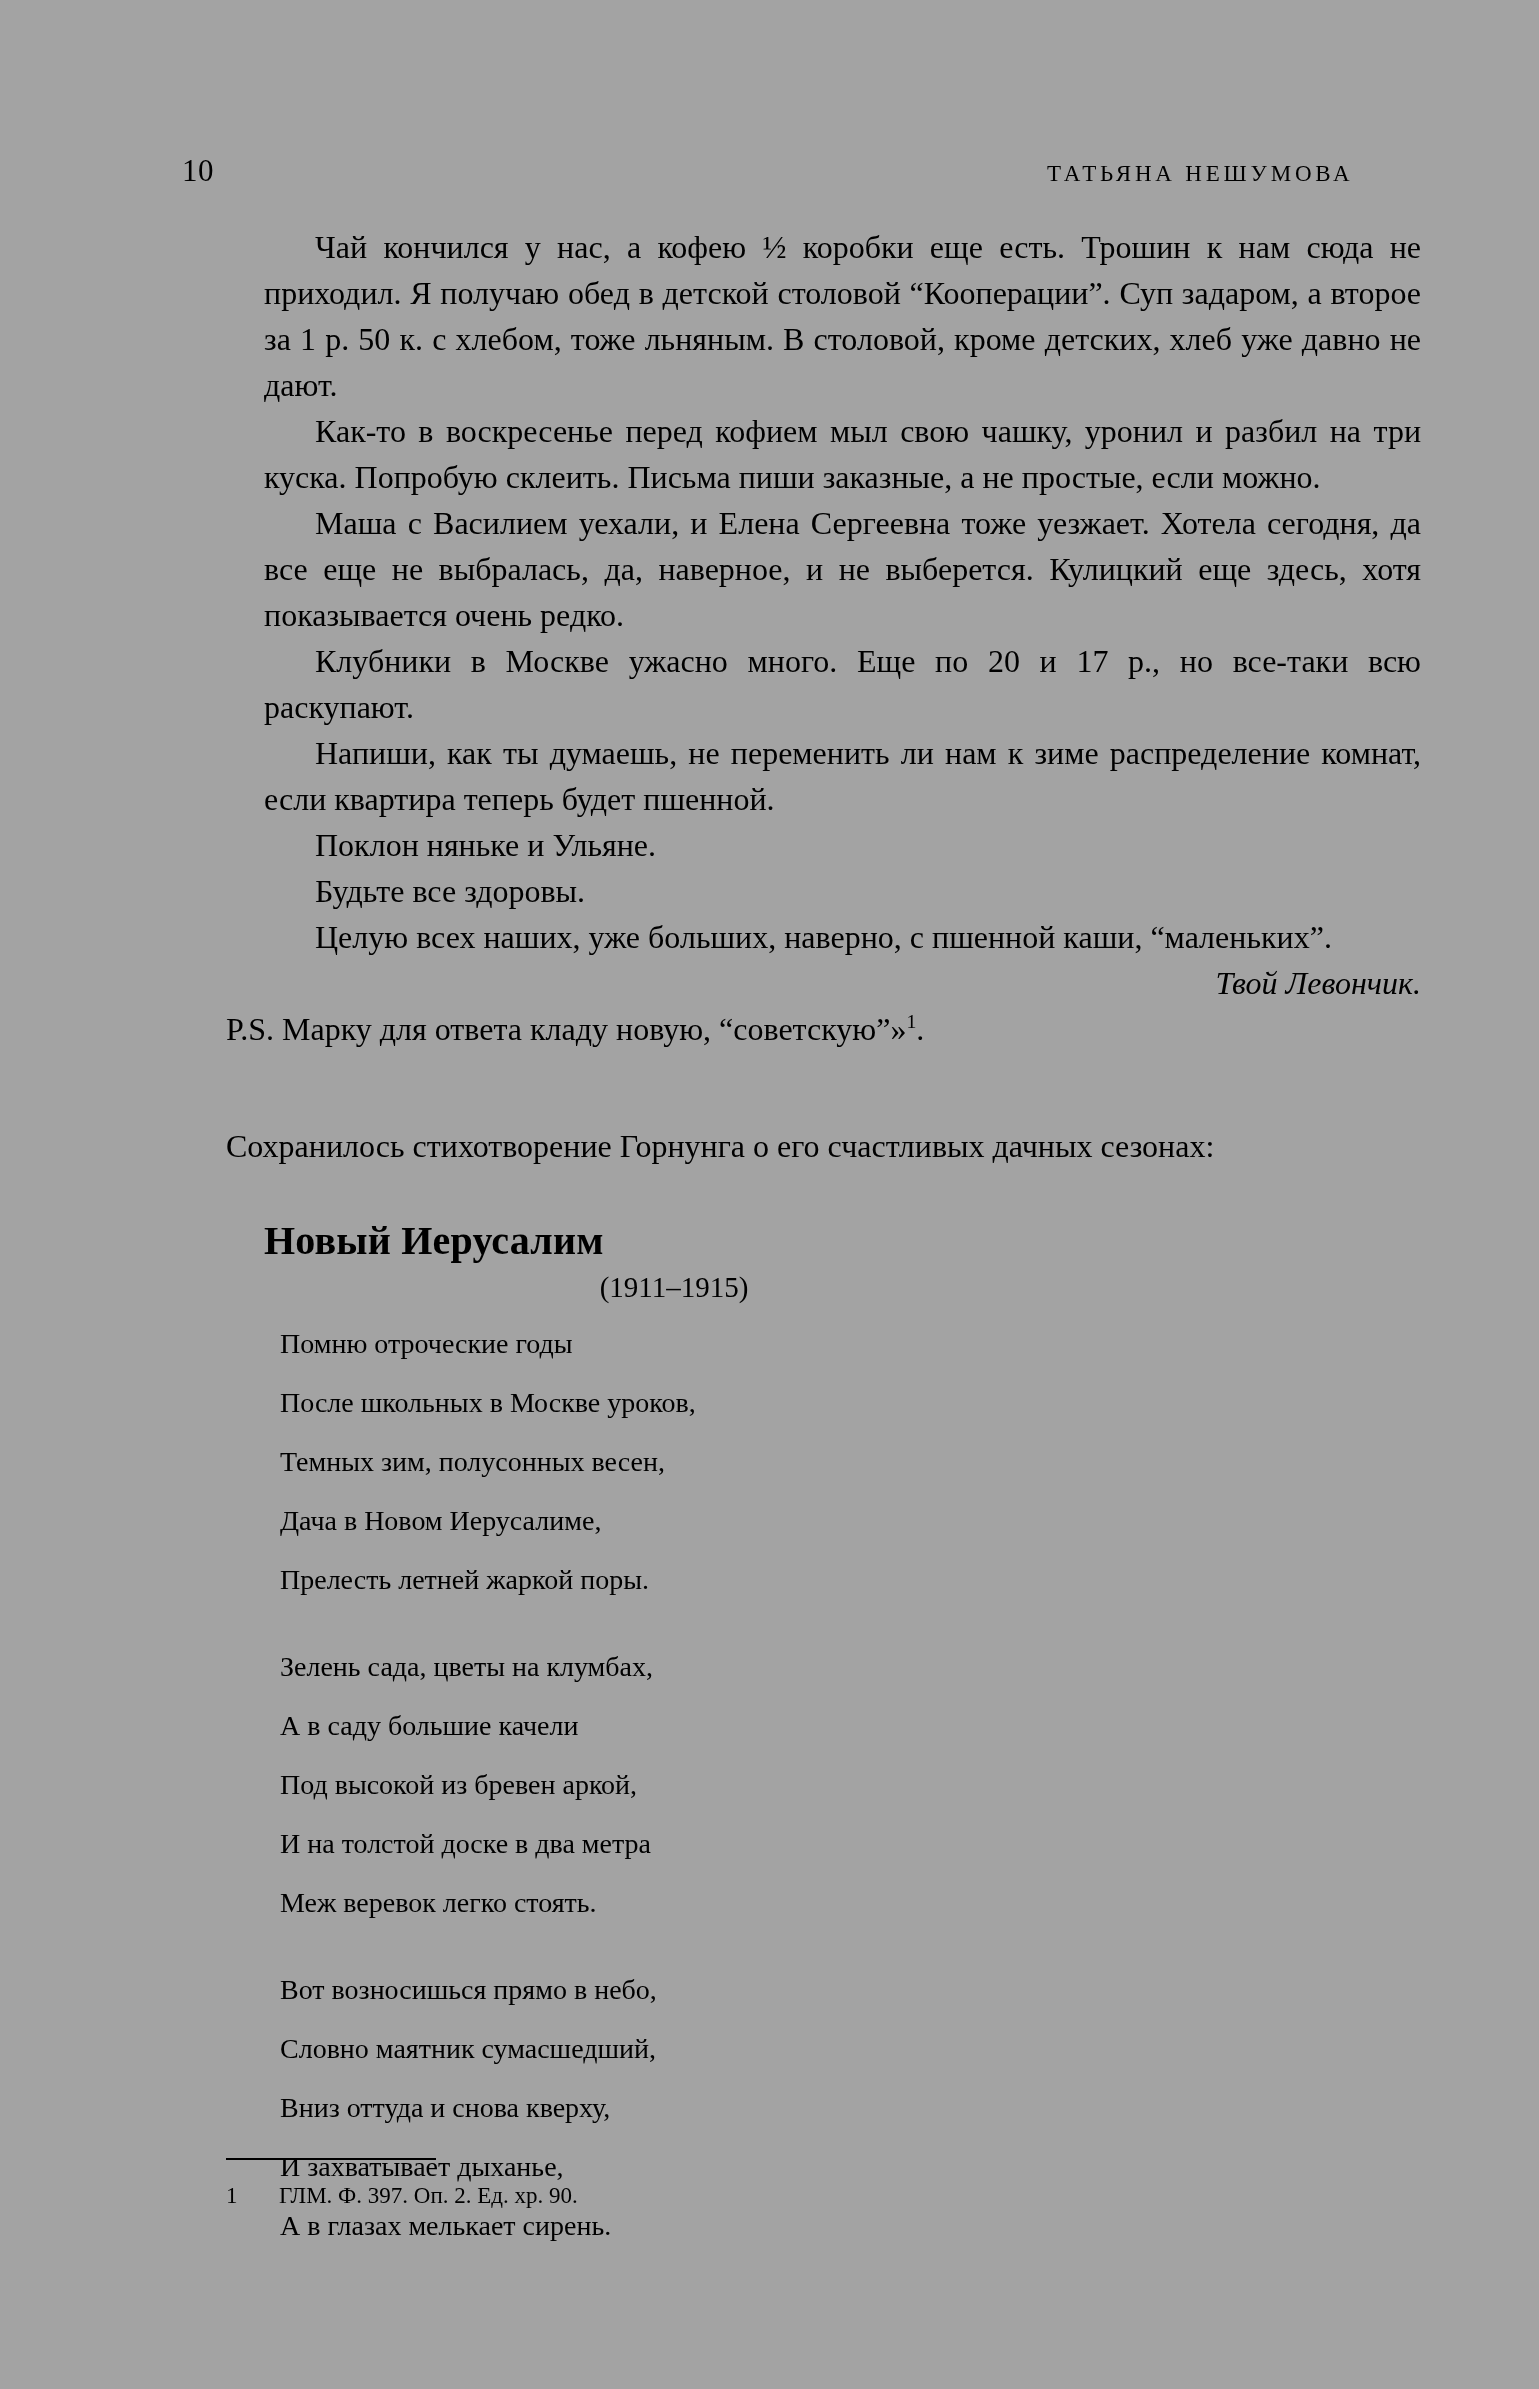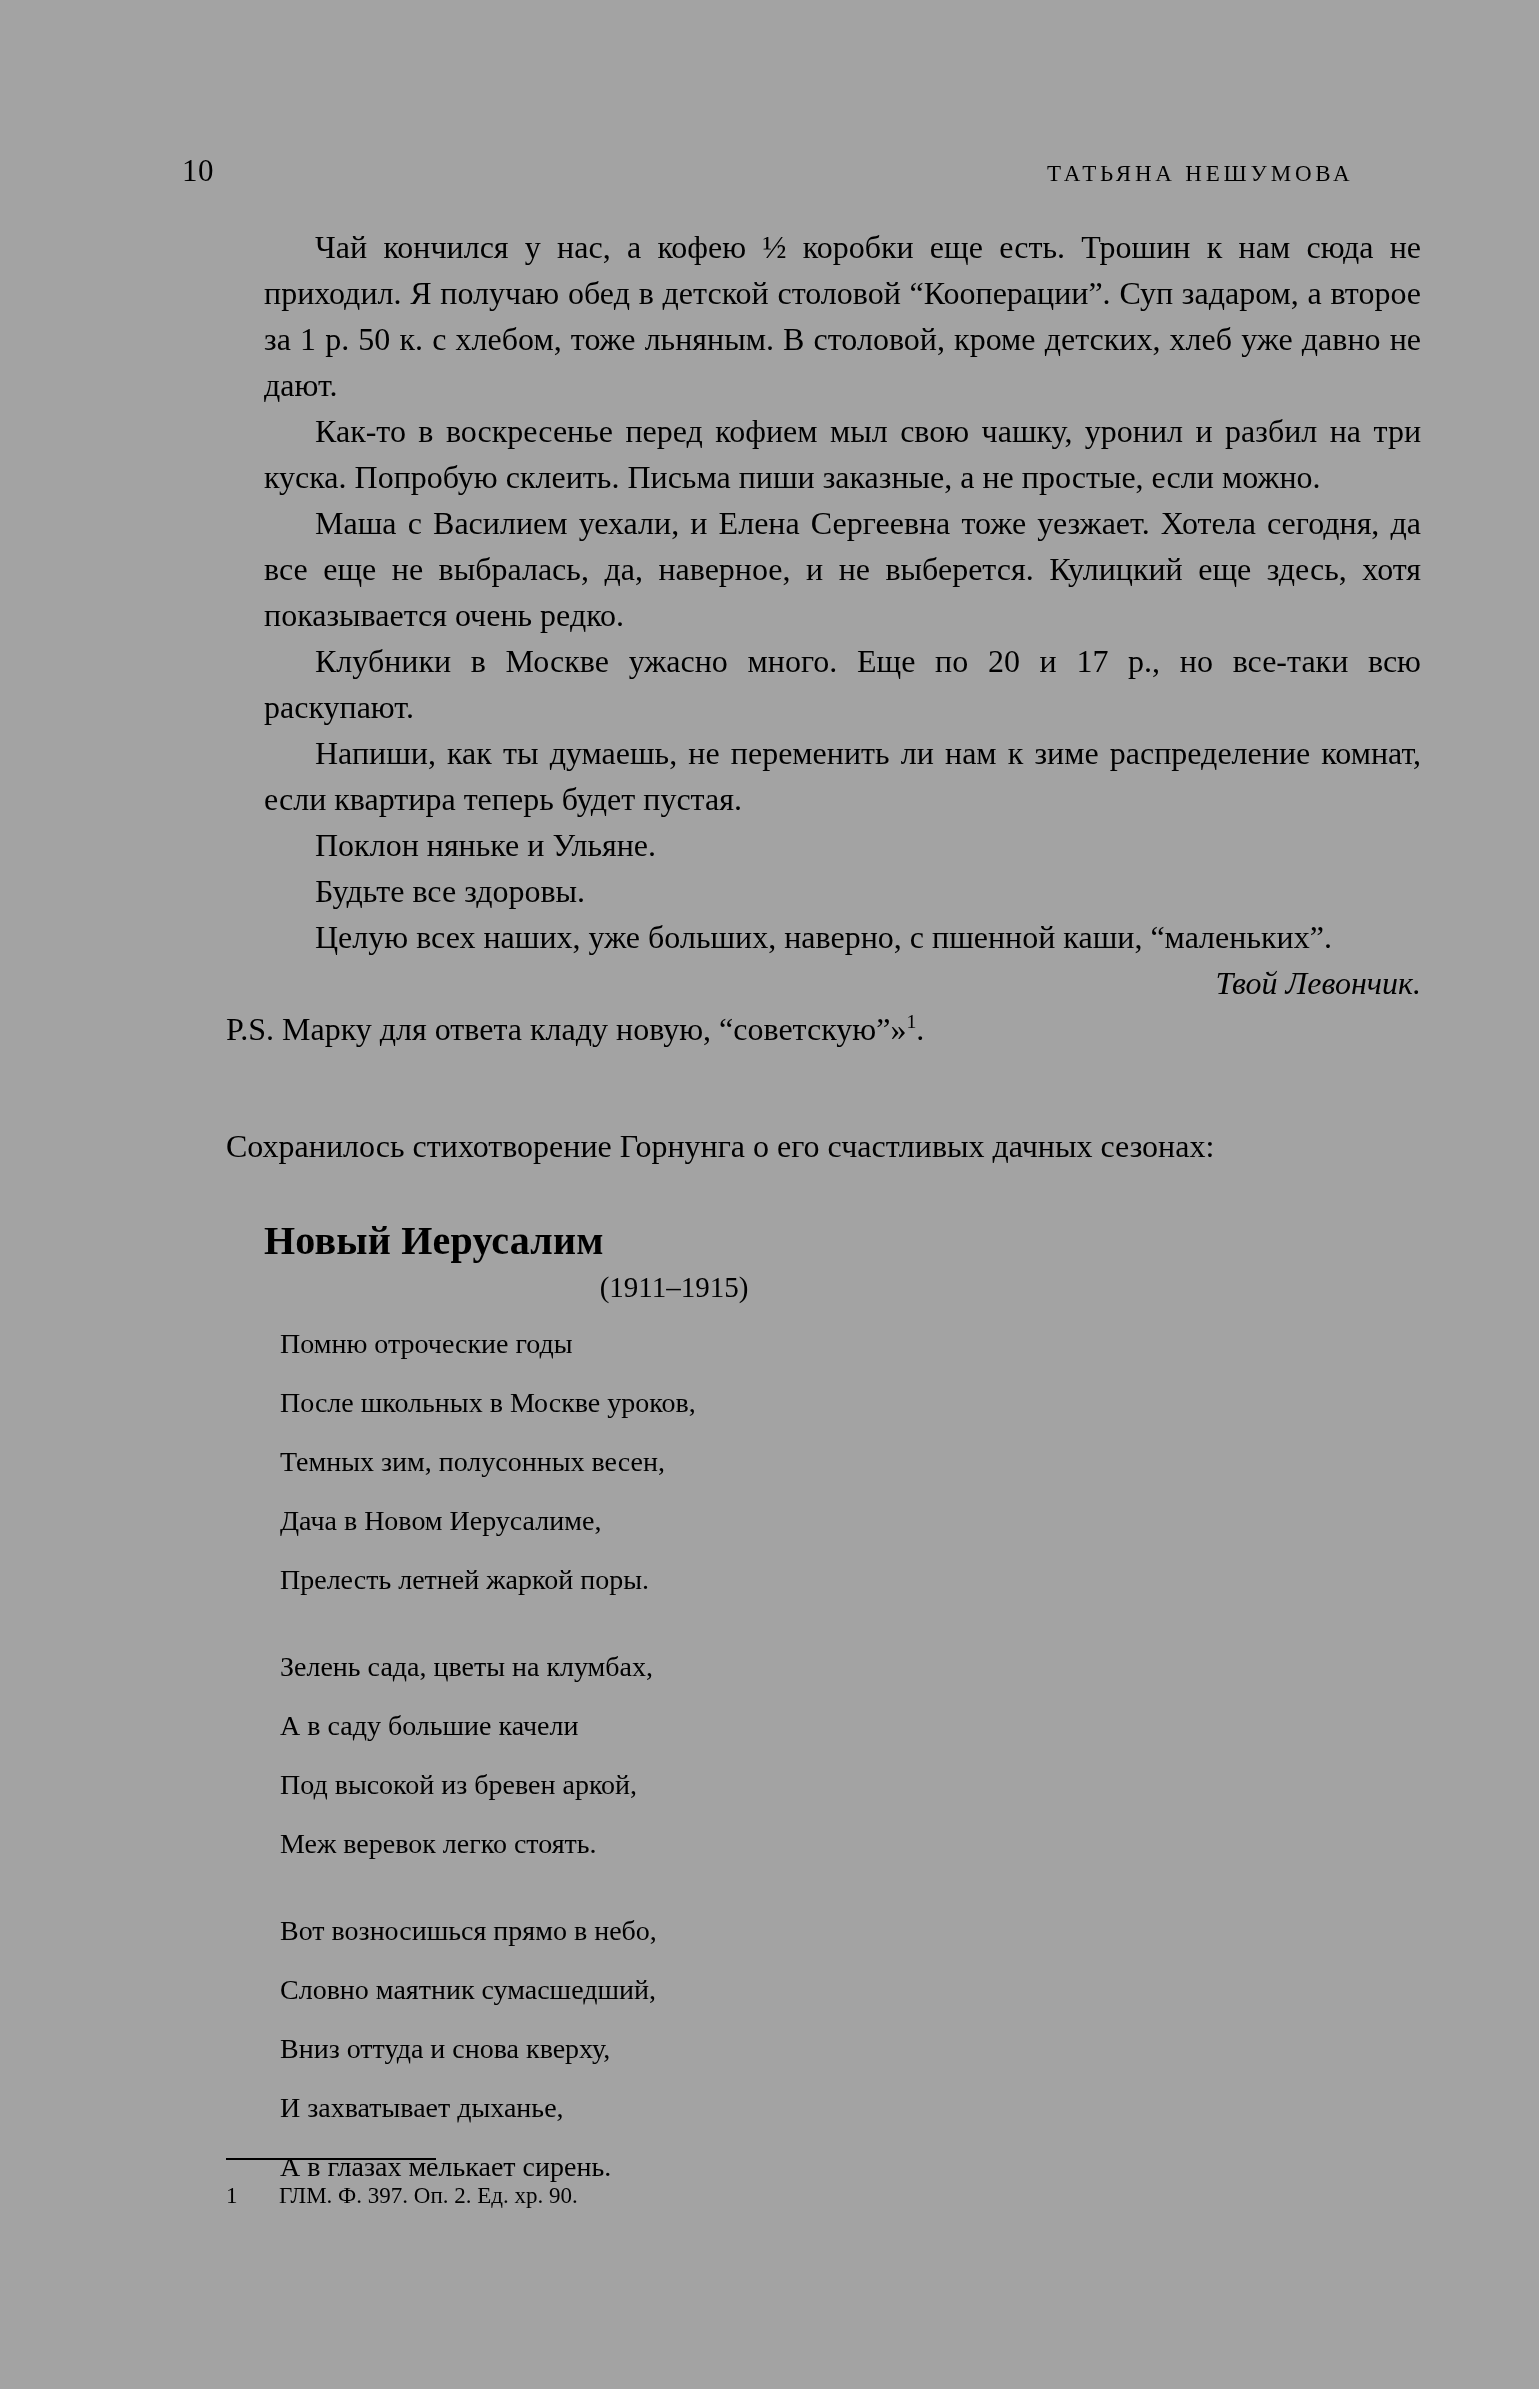--- a/index.html
+++ b/index.html
@@ -161,21 +161,21 @@
   <div class="running-head">
     <div class="folio">10</div>
     <div class="author-head">Татьяна Нешумова</div>
   </div>
 
   <div class="textblock">
     <p class="para indent">Чай кончился у нас, а кофею ½ коробки еще есть. Трошин к нам сюда не приходил. Я получаю обед в детской столовой “Кооперации”. Суп задаром, а второе за 1 р. 50 к. с хлебом, тоже льняным. В столовой, кроме детских, хлеб уже давно не дают.</p>
     <p class="para indent">Как-то в воскресенье перед кофием мыл свою чашку, уронил и разбил на три куска. Попробую склеить. Письма пиши заказные, а не простые, если можно.</p>
     <p class="para indent">Маша с Василием уехали, и Елена Сергеевна тоже уезжает. Хотела сегодня, да все еще не выбралась, да, наверное, и не выберется. Кулицкий еще здесь, хотя показывается очень редко.</p>
     <p class="para indent">Клубники в Москве ужасно много. Еще по 20 и 17 р., но все-таки всю раскупают.</p>
-    <p class="para indent">Напиши, как ты думаешь, не переменить ли нам к зиме распределение комнат, если квартира теперь будет пустая.</p>
+    <p class="para indent">Напиши, как ты думаешь, не переменить ли нам к зиме распределение комнат, если квартира теперь будет пшенной.</p>
     <p class="para indent">Поклон няньке и Ульяне.</p>
     <p class="para indent">Будьте все здоровы.</p>
     <p class="para indent">Целую всех наших, уже больших, наверно, с пшенной каши, “маленьких”.</p>
     <p class="signature">Твой Левончик.</p>
     <p class="ps"><span>P.S. Марку для ответа кладу новую, “советскую”»</span><sup class="fn">1</sup><span>.</span></p>
   </div>
 
   <p class="leadin">Сохранилось стихотворение Горнунга о его счастливых дачных сезонах:</p>
 
   <div class="poem-wrap">
@@ -187,20 +187,21 @@
       <div class="verse">После школьных в Москве уроков,</div>
       <div class="verse">Темных зим, полусонных весен,</div>
       <div class="verse">Дача в Новом Иерусалиме,</div>
       <div class="verse">Прелесть летней жаркой поры.</div>
     </div>
 
     <div class="stanza">
       <div class="verse">Зелень сада, цветы на клумбах,</div>
       <div class="verse">А в саду большие качели</div>
       <div class="verse">Под высокой из бревен аркой,</div>
+      <div class="verse">И на толстой доске в два метра</div>
       <div class="verse">Меж веревок легко стоять.</div>
     </div>
 
     <div class="stanza">
       <div class="verse">Вот возносишься прямо в небо,</div>
       <div class="verse">Словно маятник сумасшедший,</div>
       <div class="verse">Вниз оттуда и снова кверху,</div>
       <div class="verse">И захватывает дыханье,</div>
       <div class="verse">А в глазах мелькает сирень.</div>
     </div>

